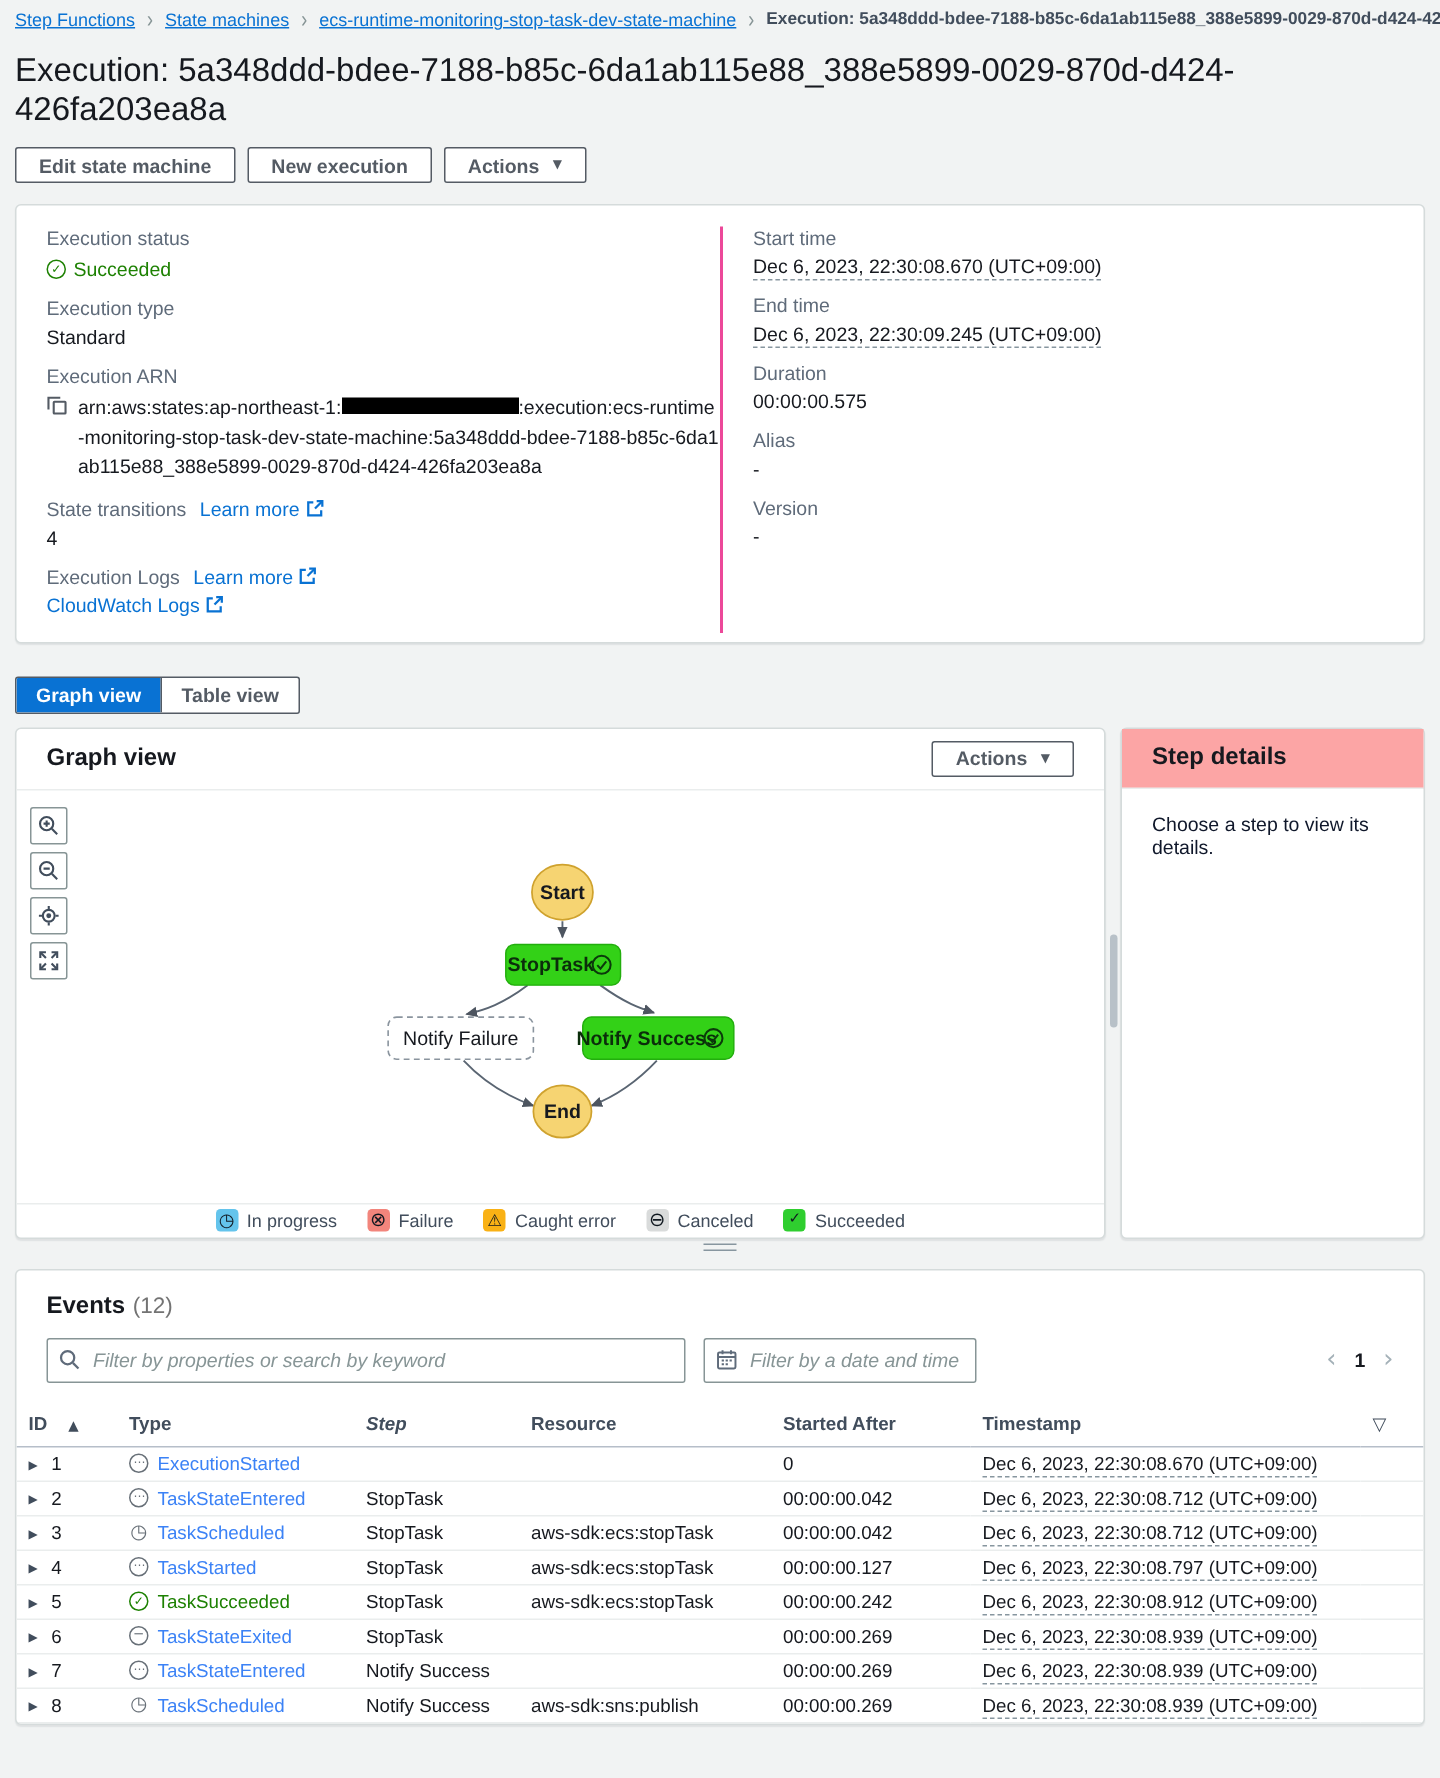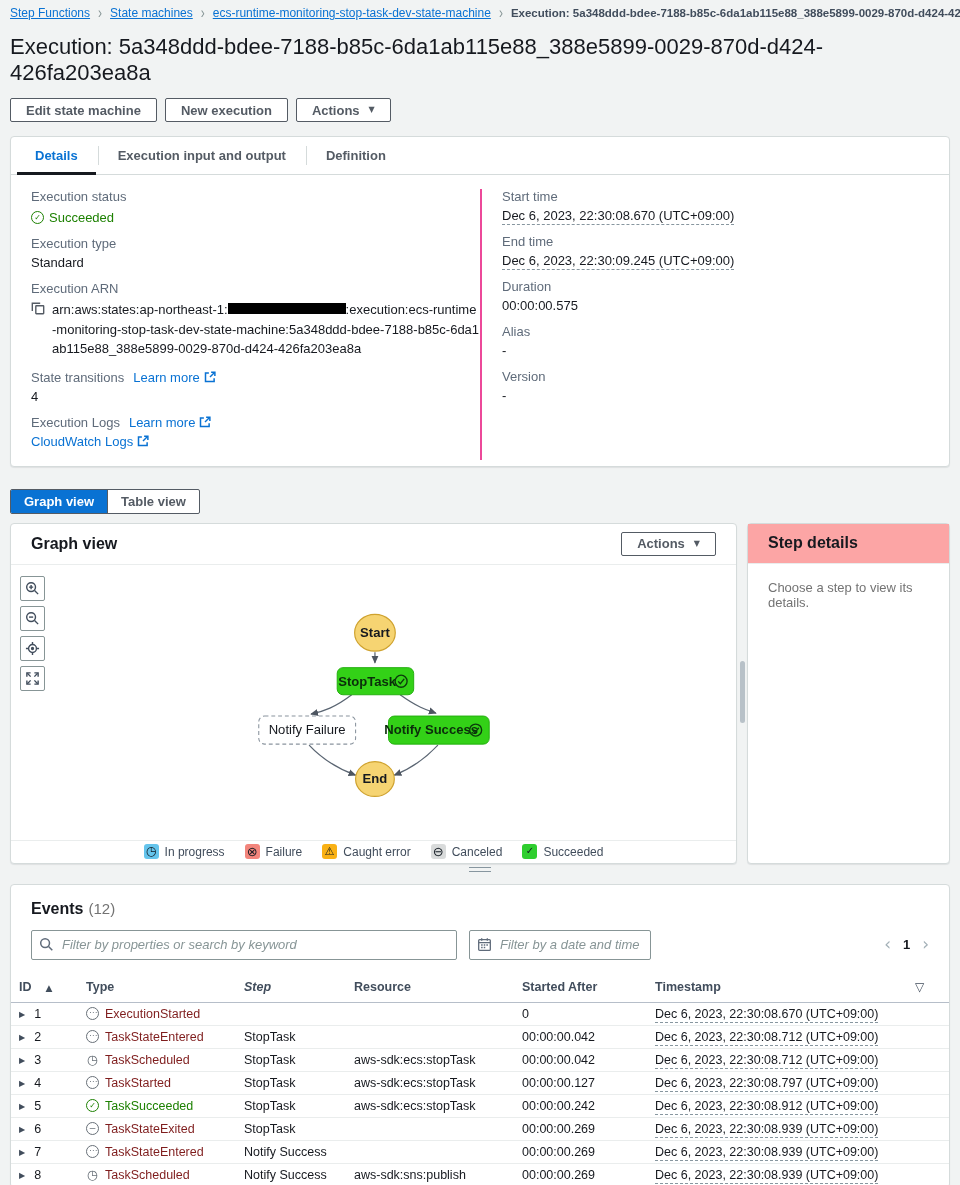--- a/index.html
+++ b/index.html
@@ -94,21 +94,21 @@
   .lg-caught { background:#f9b115; }
   .lg-canceled { background:#d9dbdb; }
   .lg-succeeded { background:#2fce2f; }
   .lg-inprogress::before { content:"\25F7"; }
   .lg-failed::before { content:"\2297"; font-size:13px; }
   .lg-caught::before { content:"\26A0"; font-size:11px; }
   .lg-canceled::before { content:"\2296"; font-size:13px; }
   .lg-succeeded::before { content:"\2713"; font-size:10px; font-weight:700; }
 
   .step-head { background:#fca5a5; }
-  .step-body { padding:16px 20px; font-size:13px; color:#737373; }
+  .step-body { padding:16px 20px; font-size:13px; color:#0f172a; }
 
   .h-splitter { height:11px; display:flex; align-items:center; justify-content:center; }
   .h-handle { width:22px; height:5px; border-top:1.5px solid #87969f; border-bottom:1.5px solid #87969f; cursor:row-resize; }
 
   
   .events-panel { margin-top:9px; padding-top:15px; overflow:hidden; }
   .events-head { padding:0 20px; display:flex; align-items:baseline; gap:5px; }
   .events-head h2 { font-size:16px; margin:0; font-weight:700; display:inline; }
   .events-count { color:#737373; font-size:15px; }
   .filter-row { display:flex; gap:12px; padding:0 20px; align-items:center; margin-top:12px; }
@@ -135,21 +135,21 @@
   th.c-start { width:133px; } th.c-ts { } th.c-filter { width:42px; text-align:right; padding-right:20px; }
   .sort-arrow { font-size:9px; color:#414d5c; margin-left:14px; font-family:"DejaVu Sans",sans-serif; cursor:pointer; }
   .filter-glyph { font-size:12px; color:#414d5c; font-family:"DejaVu Sans",sans-serif; cursor:pointer; }
 
   table.events td { padding:4px 8px; border-top:1px solid #eaeded; color:#16191f; white-space:nowrap; }
   table.events tbody tr:first-child td { border-top:none; }
   table.events tbody tr:last-child td { border-bottom:1px solid #eaeded; }
   td.c-id { padding-left:18px; }
   .row-caret { color:#414d5c; font-size:8px; margin-right:9px; cursor:pointer; font-family:"DejaVu Sans",sans-serif; vertical-align:1px; }
   .type-cell { display:flex; align-items:center; gap:6px; }
-  .type-neutral { color:#7f1d1d; }
+  .type-neutral { color:#3b82f6; }
   .type-success { color:var(--success,#1d8102); }
   .evt-ic { width:13px; height:13px; flex:0 0 auto; display:inline-flex; align-items:center; justify-content:center;
             font-family:"DejaVu Sans",sans-serif; line-height:1; }
   .icon-dots  { border:1.4px solid #687078; border-radius:50%; color:#687078; font-size:8px; letter-spacing:-1px; }
   .icon-dots::before { content:"\22EF"; margin-top:-1px; }
   .icon-minus { border:1.4px solid #687078; border-radius:50%; color:#687078; font-size:9px; }
   .icon-minus::before { content:"\2212"; }
   .icon-clock { color:#687078; font-size:13px; }
   .icon-clock::before { content:"\25F7"; }
   .icon-check { border:1.4px solid var(--success,#1d8102); border-radius:50%; color:var(--success,#1d8102); font-size:8px; font-weight:700; }
@@ -180,25 +180,20 @@
     <button class="btn">Edit state machine</button>
     <button class="btn">New execution</button>
     <button class="btn">
       <span>Actions</span>
       <span class="caret-down">▼</span>
     </button>
   </div>
 
   
   <section class="panel" style="margin-top:14px;">
-    <div class="tabs">
-      <div class="tab active">Details</div>
-      <div class="tab">Execution input and output</div>
-      <div class="tab">Definition</div>
-    </div>
     <div class="details-grid">
       <div class="col-left">
         <div class="f">
           <div class="f-label">Execution status</div>
           <div class="f-value status-line">
             <span class="check-circle">✓</span>
             <span>Succeeded</span>
           </div>
         </div>
         <div class="f">

